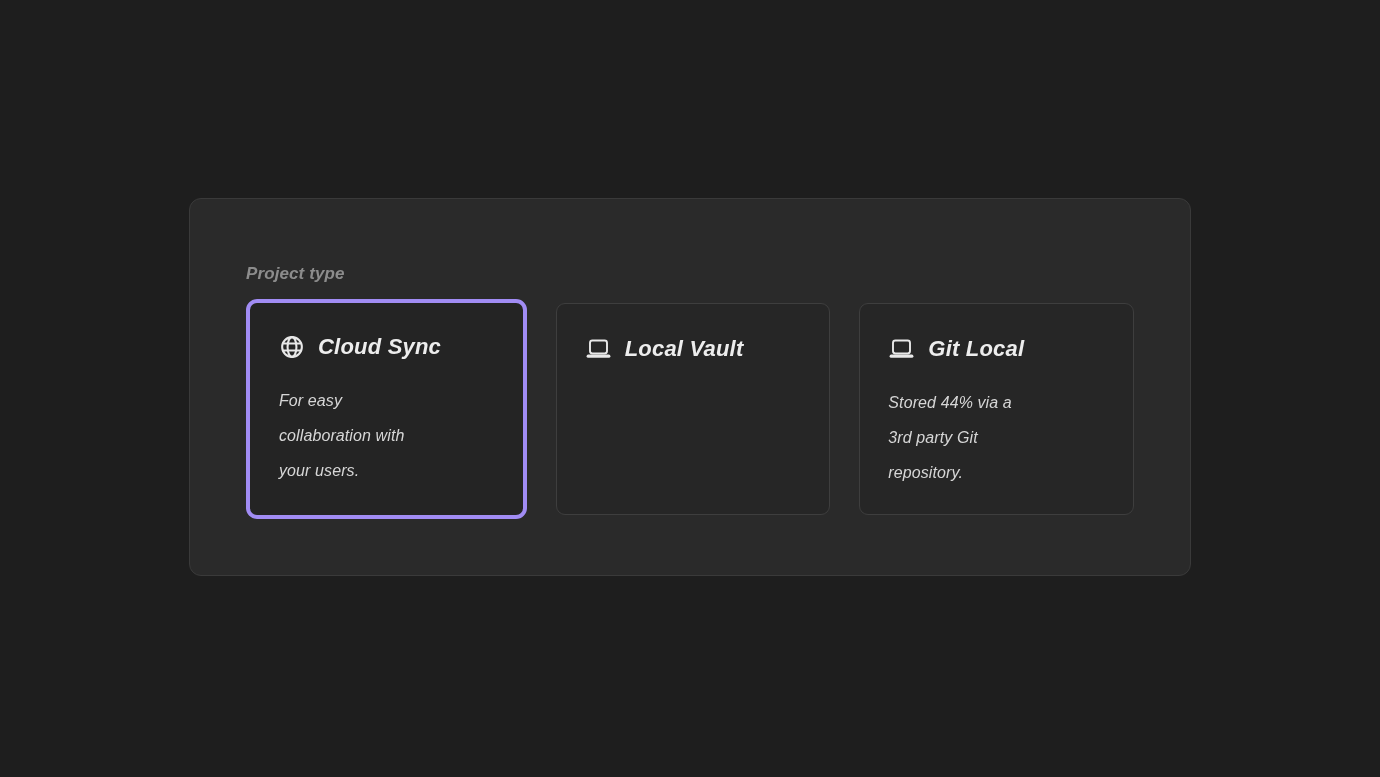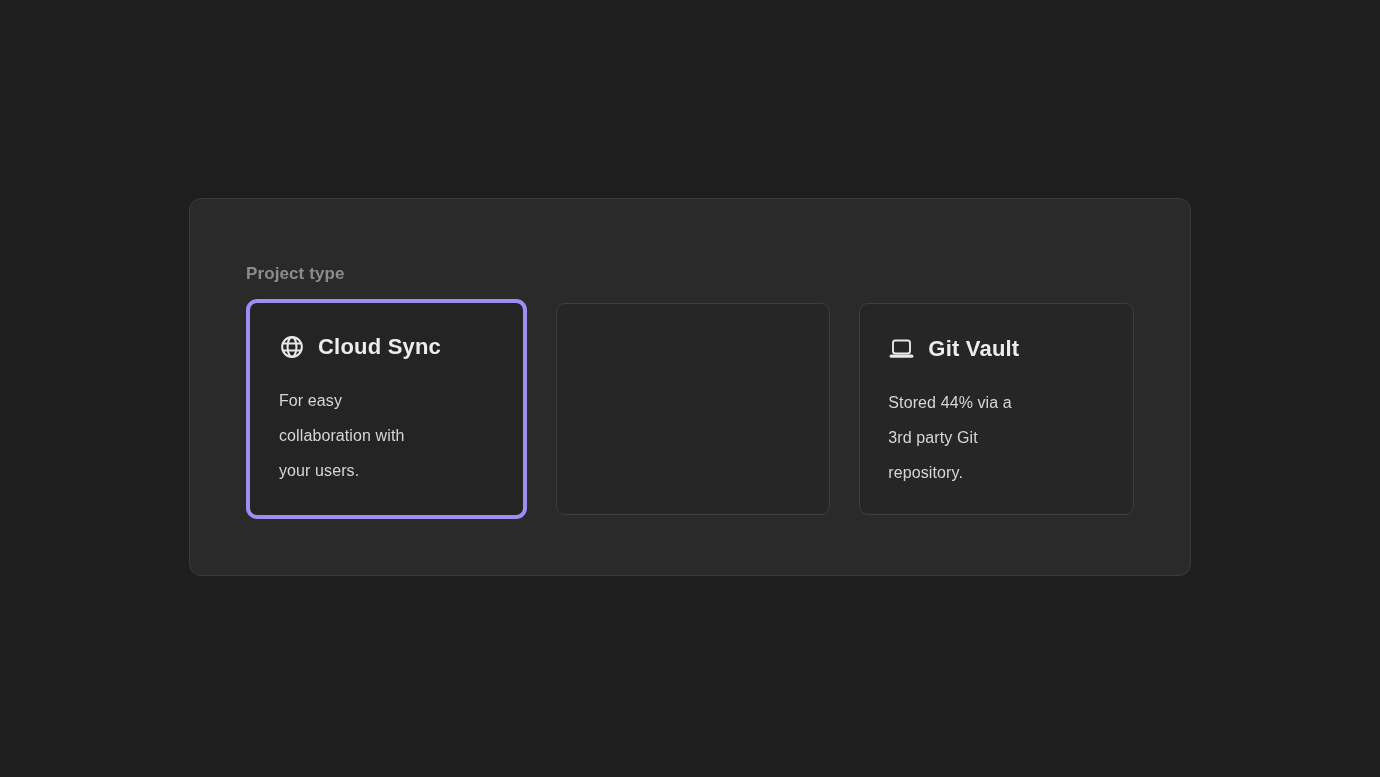--- a/index.html
+++ b/index.html
@@ -12,20 +12,21 @@
   .stage { position: relative; width: 1380px; height: 777px; }
 
   .panel {
     position: absolute;
     left: 189px; top: 198px;
     width: 1002px; height: 378px;
     background: #2a2a2a;
     border: 1px solid #3a3a3a;
     border-radius: 12px;
     padding: 64px 56px 0 56px;
+    font-style: italic;
   }
 
   .section-label {
     color: #8c8c8c;
     font-size: 17px;
     font-weight: 600;
     line-height: 22px;
     letter-spacing: .1px;
   }
 
@@ -99,31 +100,40 @@
             </svg>
           </span>
           <span class="card-title">Cloud Sync</span>
         </div>
         <div class="card-desc">For easy
 collaboration with
 your users.</div>
       </div>
 
       <div class="card">
+        <div class="card-title-row">
+          <span class="card-icon">
+            <svg width="27" height="24" viewBox="0 0 27 24" fill="none">
+              <rect x="5" y="3.5" width="17" height="13" rx="2.4" stroke="currentColor" stroke-width="1.9"></rect>
+              <rect x="1.6" y="17.6" width="23.8" height="3.1" rx="1.55" fill="currentColor"></rect>
+            </svg>
+          </span>
+          <span class="card-title">Local Vault</span>
+        </div>
       </div>
 
       <div class="card">
         <div class="card-title-row">
           <span class="card-icon">
             <svg width="27" height="24" viewBox="0 0 27 24" fill="none">
               <rect x="5" y="3.5" width="17" height="13" rx="2.4" stroke="currentColor" stroke-width="1.9"></rect>
               <rect x="1.6" y="17.6" width="23.8" height="3.1" rx="1.55" fill="currentColor"></rect>
             </svg>
           </span>
-          <span class="card-title">Git Vault</span>
+          <span class="card-title">Git Local</span>
         </div>
         <div class="card-desc">Stored 44% via a
 3rd party Git
 repository.</div>
       </div>
 
     </div>
   </div>
 </div>
 

